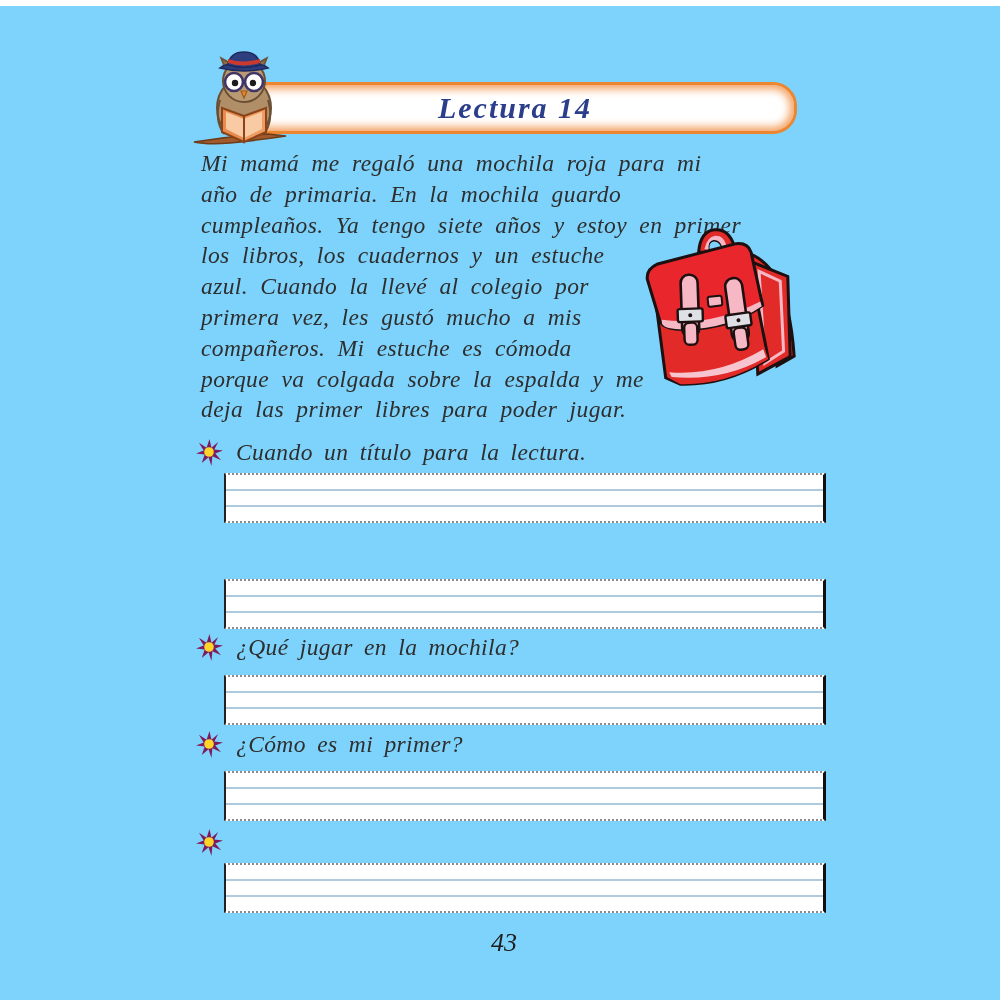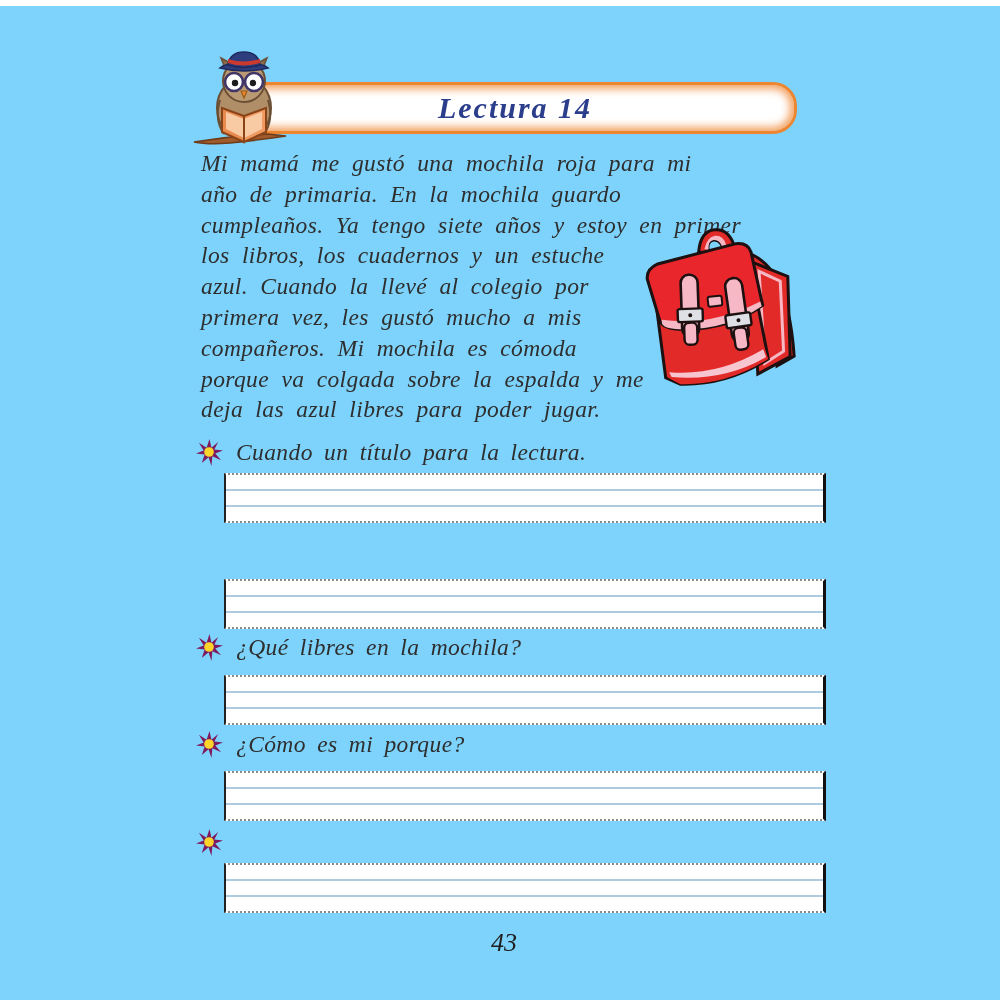--- a/index.html
+++ b/index.html
@@ -99,29 +99,29 @@
     <path d="M38 13 Q54 18 70 13 L70 9 Q54 14 38 9 Z" fill="#cc3a2f"></path>
 
     <path d="M32 58 L54 66 L54 92 L32 82 Z" fill="#e98a4f" stroke="#8a4418" stroke-width="2"></path>
     <path d="M76 58 L54 66 L54 92 L76 82 Z" fill="#ef9b62" stroke="#8a4418" stroke-width="2"></path>
     <path d="M36 62 L54 69 L54 88 L36 79 Z" fill="#f8cba4"></path>
     <path d="M72 62 L54 69 L54 88 L72 79 Z" fill="#f8cba4"></path>
     <line x1="54" y1="66" x2="54" y2="92" stroke="#8a4418" stroke-width="2"></line>
   </svg>
 
   <div class="reading">
-    <div>Mi mamá me gustó una mochila roja para mi</div>
+    <div>Mi mamá me regaló una mochila roja para mi</div>
     <div>año de primaria. En la mochila guardo</div>
     <div>cumpleaños. Ya tengo siete años y estoy en primer</div>
     <div>los libros, los cuadernos y un estuche</div>
     <div>azul. Cuando la llevé al colegio por</div>
     <div>primera vez, les gustó mucho a mis</div>
-    <div>compañeros. Mi mochila es cómoda</div>
+    <div>compañeros. Mi estuche es cómoda</div>
     <div>porque va colgada sobre la espalda y me</div>
-    <div>deja las azul libres para poder jugar.</div>
+    <div>deja las primer libres para poder jugar.</div>
   </div>
 
   <svg class="backpack" viewBox="0 0 176 176" aria-hidden="true">
     <g transform="rotate(-6 88 88)">
 
       <path d="M104 38 Q130 46 140 70 Q152 100 150 150 L132 158 Q138 104 126 78 Q116 54 96 50 Z" fill="#e22a28" stroke="#1c1010" stroke-width="3"></path>
       <path d="M134 82 Q142 112 140 150 L134 153 Q138 112 128 84 Z" fill="#f5b8c4"></path>
       <rect x="104" y="52" width="16" height="10" rx="2" transform="rotate(28 112 57)" fill="#cfcfd6" stroke="#1c1010" stroke-width="2"></rect>
 
       <path d="M118 52 L152 70 L146 150 L112 164 Z" fill="#e22a28" stroke="#1c1010" stroke-width="3"></path>
@@ -171,33 +171,33 @@
   <div class="write-box b2">
     <div class="guide g1"></div>
     <div class="guide g2"></div>
   </div>
 
   <div class="question q3">
     <svg class="burst" viewBox="0 0 28 28">
       <polygon points="14,0 16,9 23,3 19,11 28,12 20,15 26,22 17,18 16,28 13,19 6,25 9,16 0,15 8,12 3,4 11,9" fill="#7d1b5e"></polygon>
       <circle cx="13.5" cy="13.5" r="5" fill="#ffd42a"></circle>
     </svg>
-    <span>¿Qué libres en la mochila?</span>
+    <span>¿Qué jugar en la mochila?</span>
   </div>
   <div class="write-box b3">
     <div class="guide g1"></div>
     <div class="guide g2"></div>
   </div>
 
   <div class="question q4">
     <svg class="burst" viewBox="0 0 28 28">
       <polygon points="14,0 16,9 23,3 19,11 28,12 20,15 26,22 17,18 16,28 13,19 6,25 9,16 0,15 8,12 3,4 11,9" fill="#7d1b5e"></polygon>
       <circle cx="13.5" cy="13.5" r="5" fill="#ffd42a"></circle>
     </svg>
-    <span>¿Cómo es mi porque?</span>
+    <span>¿Cómo es mi primer?</span>
   </div>
   <div class="write-box b4">
     <div class="guide g1"></div>
     <div class="guide g2"></div>
   </div>
 
   <div class="question q5">
     <svg class="burst" viewBox="0 0 28 28">
       <polygon points="14,0 16,9 23,3 19,11 28,12 20,15 26,22 17,18 16,28 13,19 6,25 9,16 0,15 8,12 3,4 11,9" fill="#7d1b5e"></polygon>
       <circle cx="13.5" cy="13.5" r="5" fill="#ffd42a"></circle>

